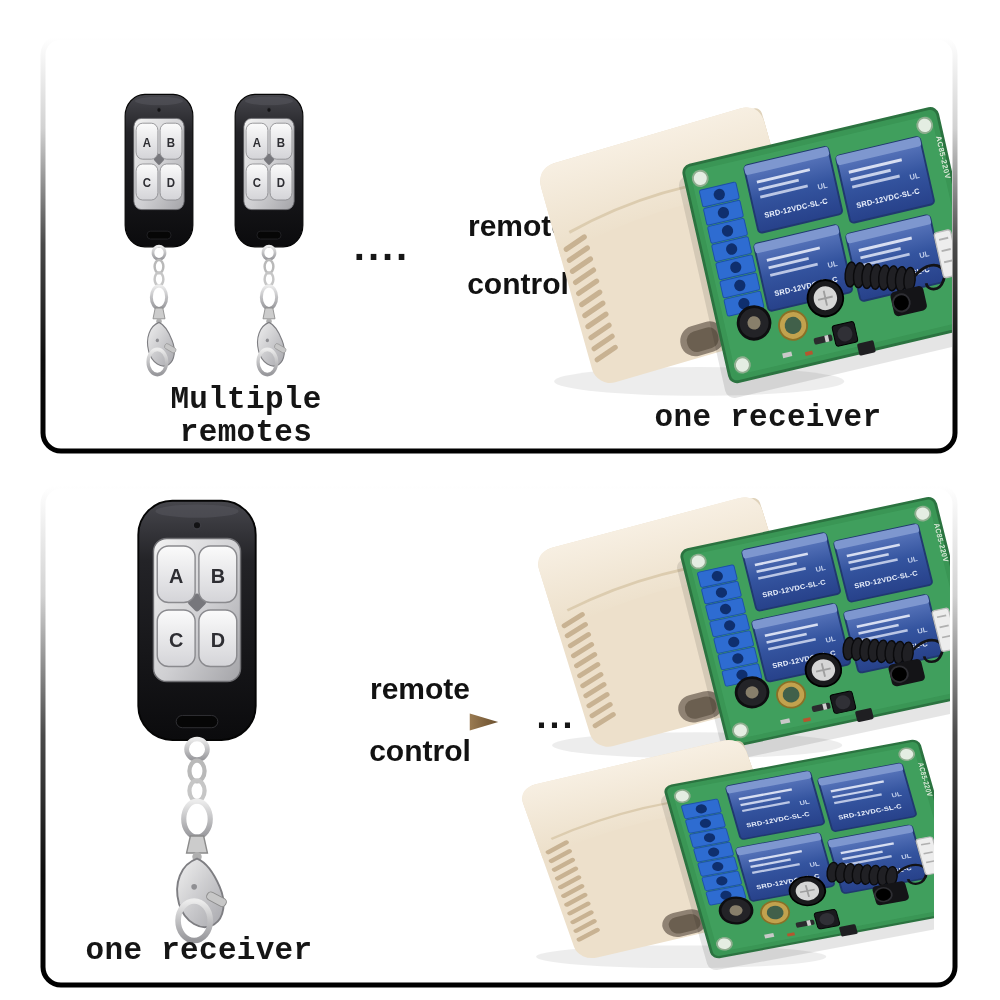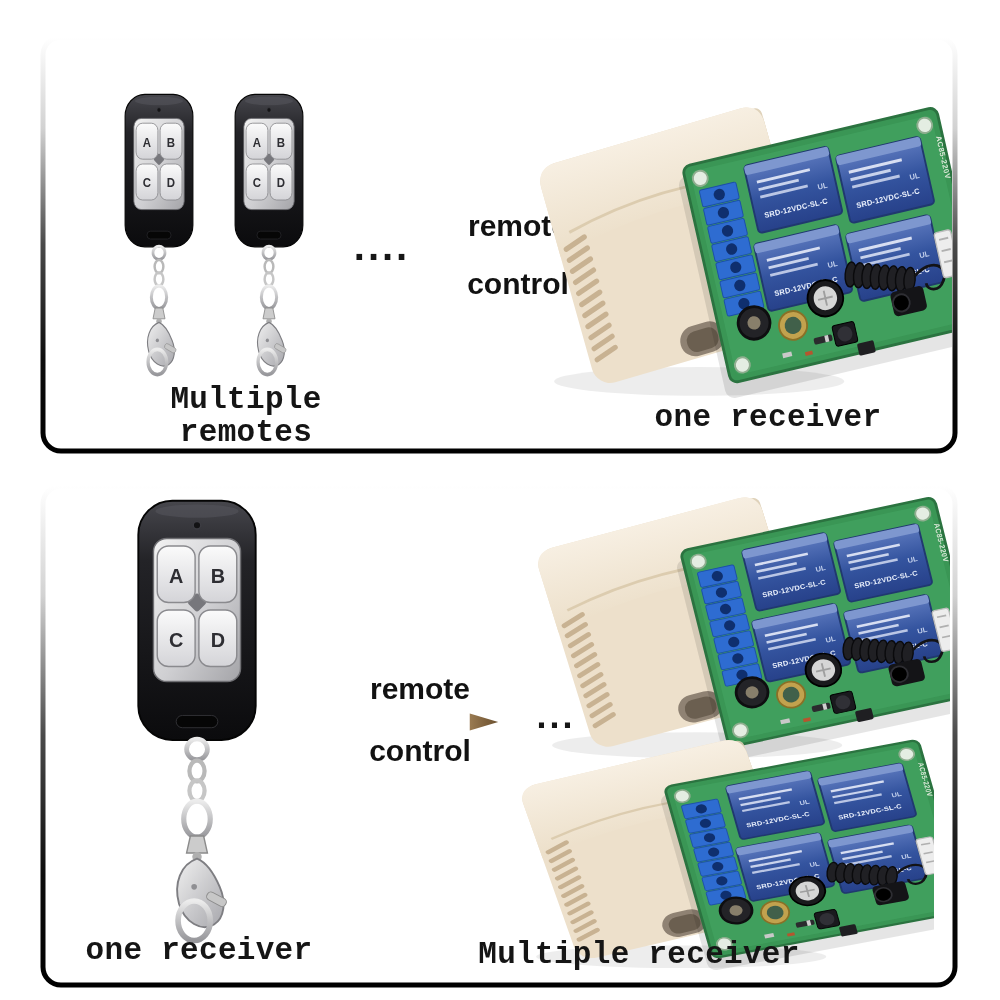--- a/index.html
+++ b/index.html
@@ -263,16 +263,15 @@
     <div class="dots" style="left:466px;top:222px;width:100px;font-size:36px;">...</div>
 
     <svg class="abs" style="left:498px;top:4px;width:412px;height:286px;" viewBox="0 0 440 330" preserveAspectRatio="none">
       <use href="#receiver-sym"></use>
     </svg>
     <svg class="abs" style="left:482px;top:248px;width:412px;height:250px;" viewBox="0 0 440 330" preserveAspectRatio="none">
       <use href="#receiver-sym"></use>
     </svg>
 
     <div class="caption" style="left:9px;top:452px;width:300px;">one receiver</div>
-    <div class="caption" style="left:409px;top:456px;width:380px;">Multiple receiver</div>
   </section>
 
 </div>
 
 </body></html>

